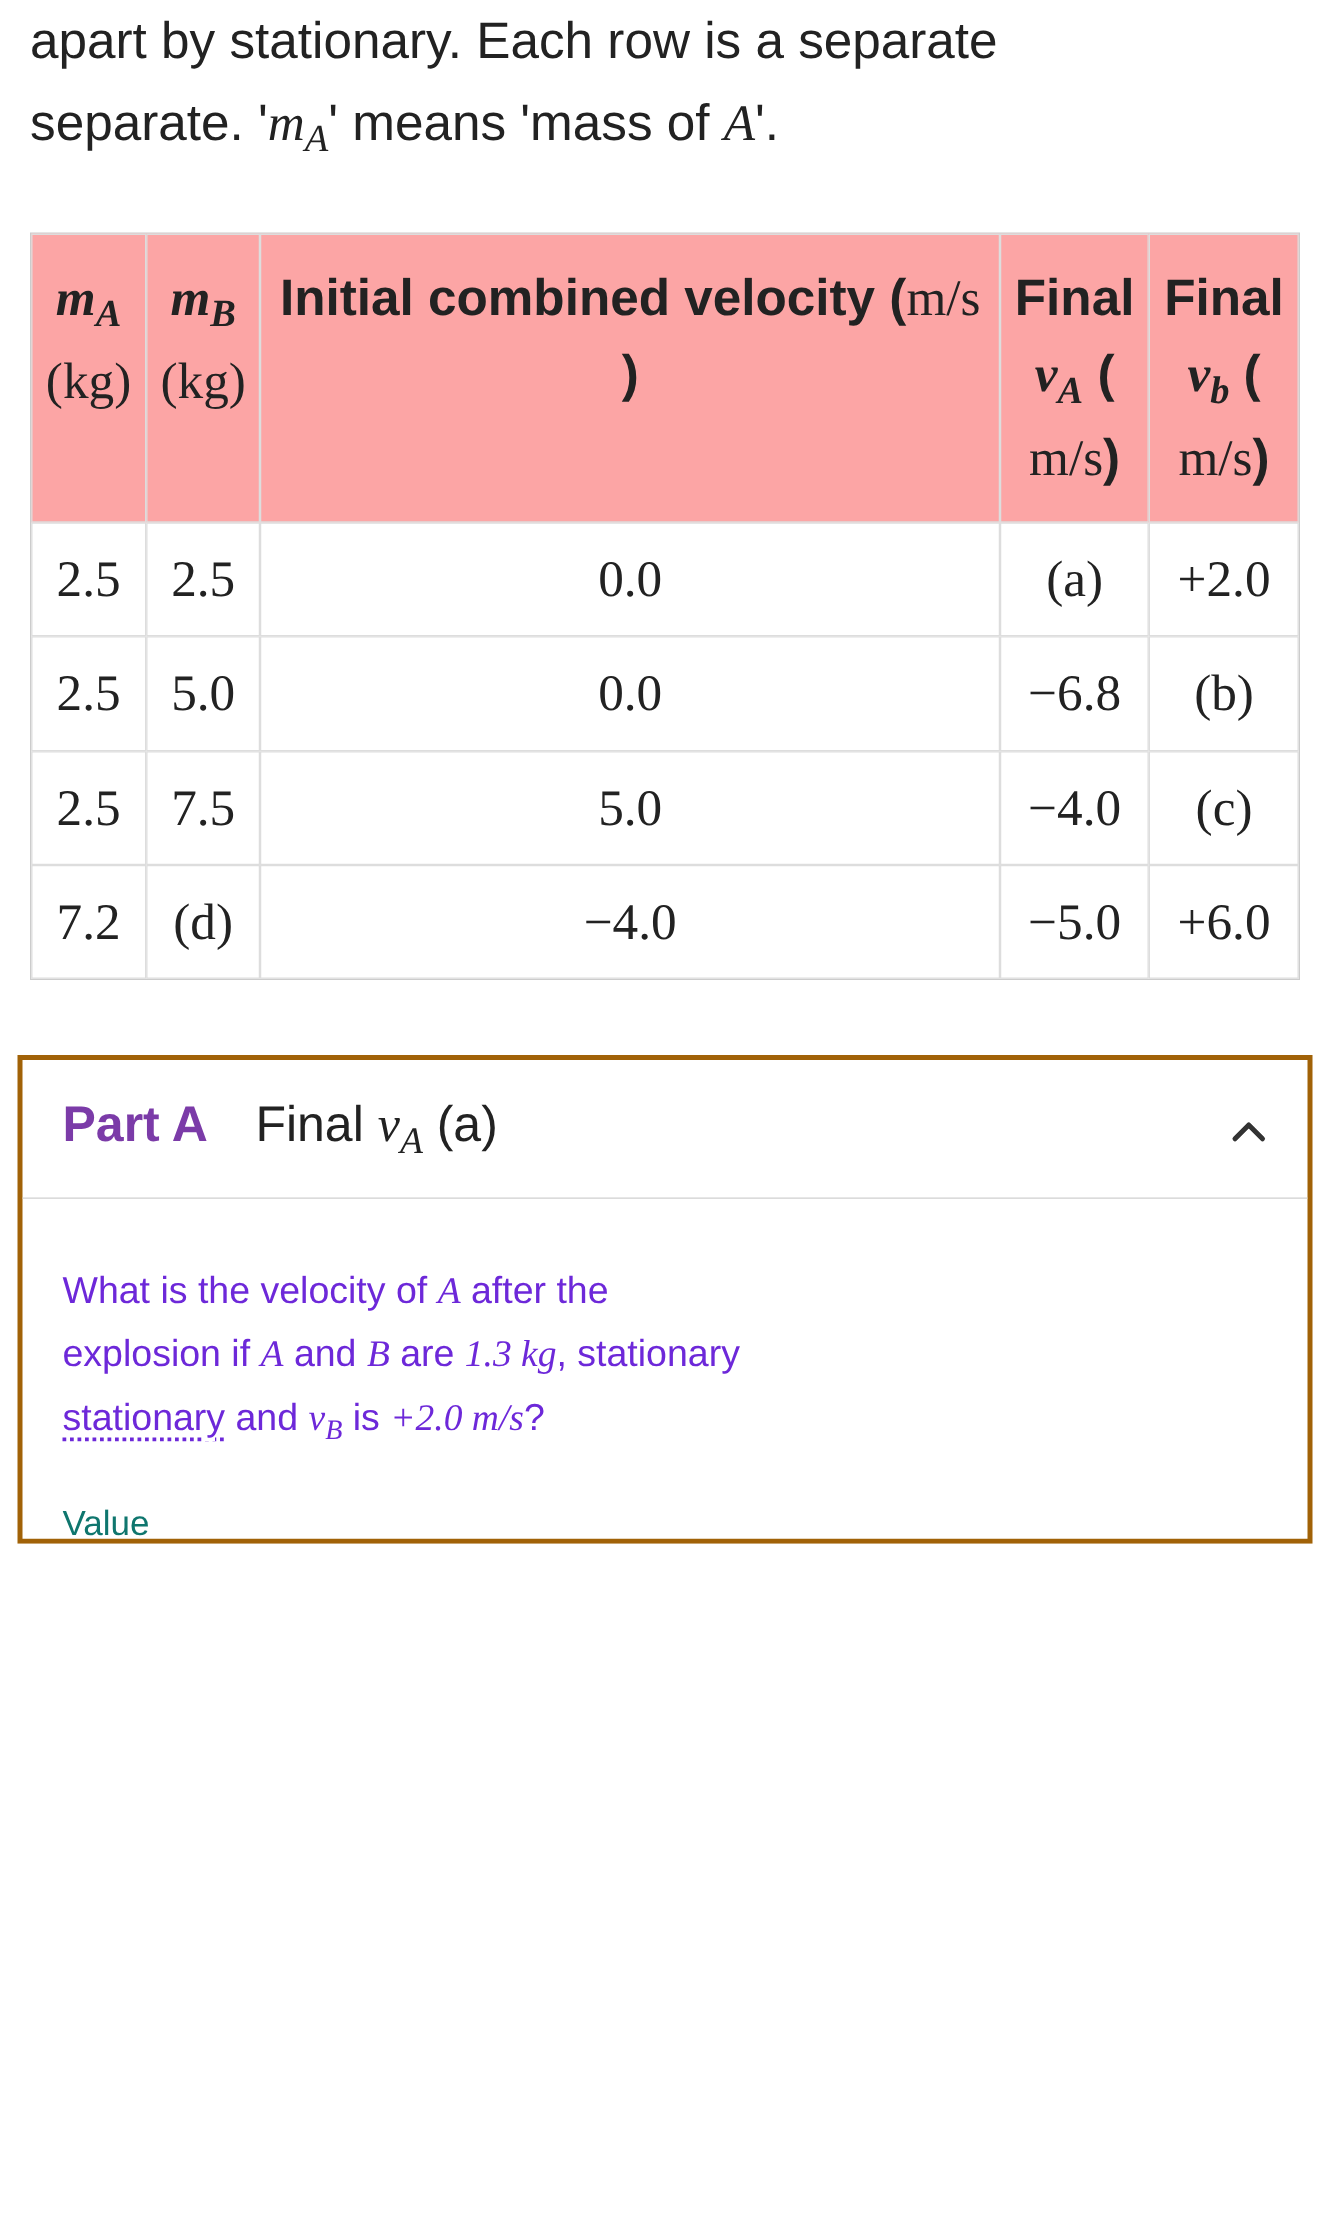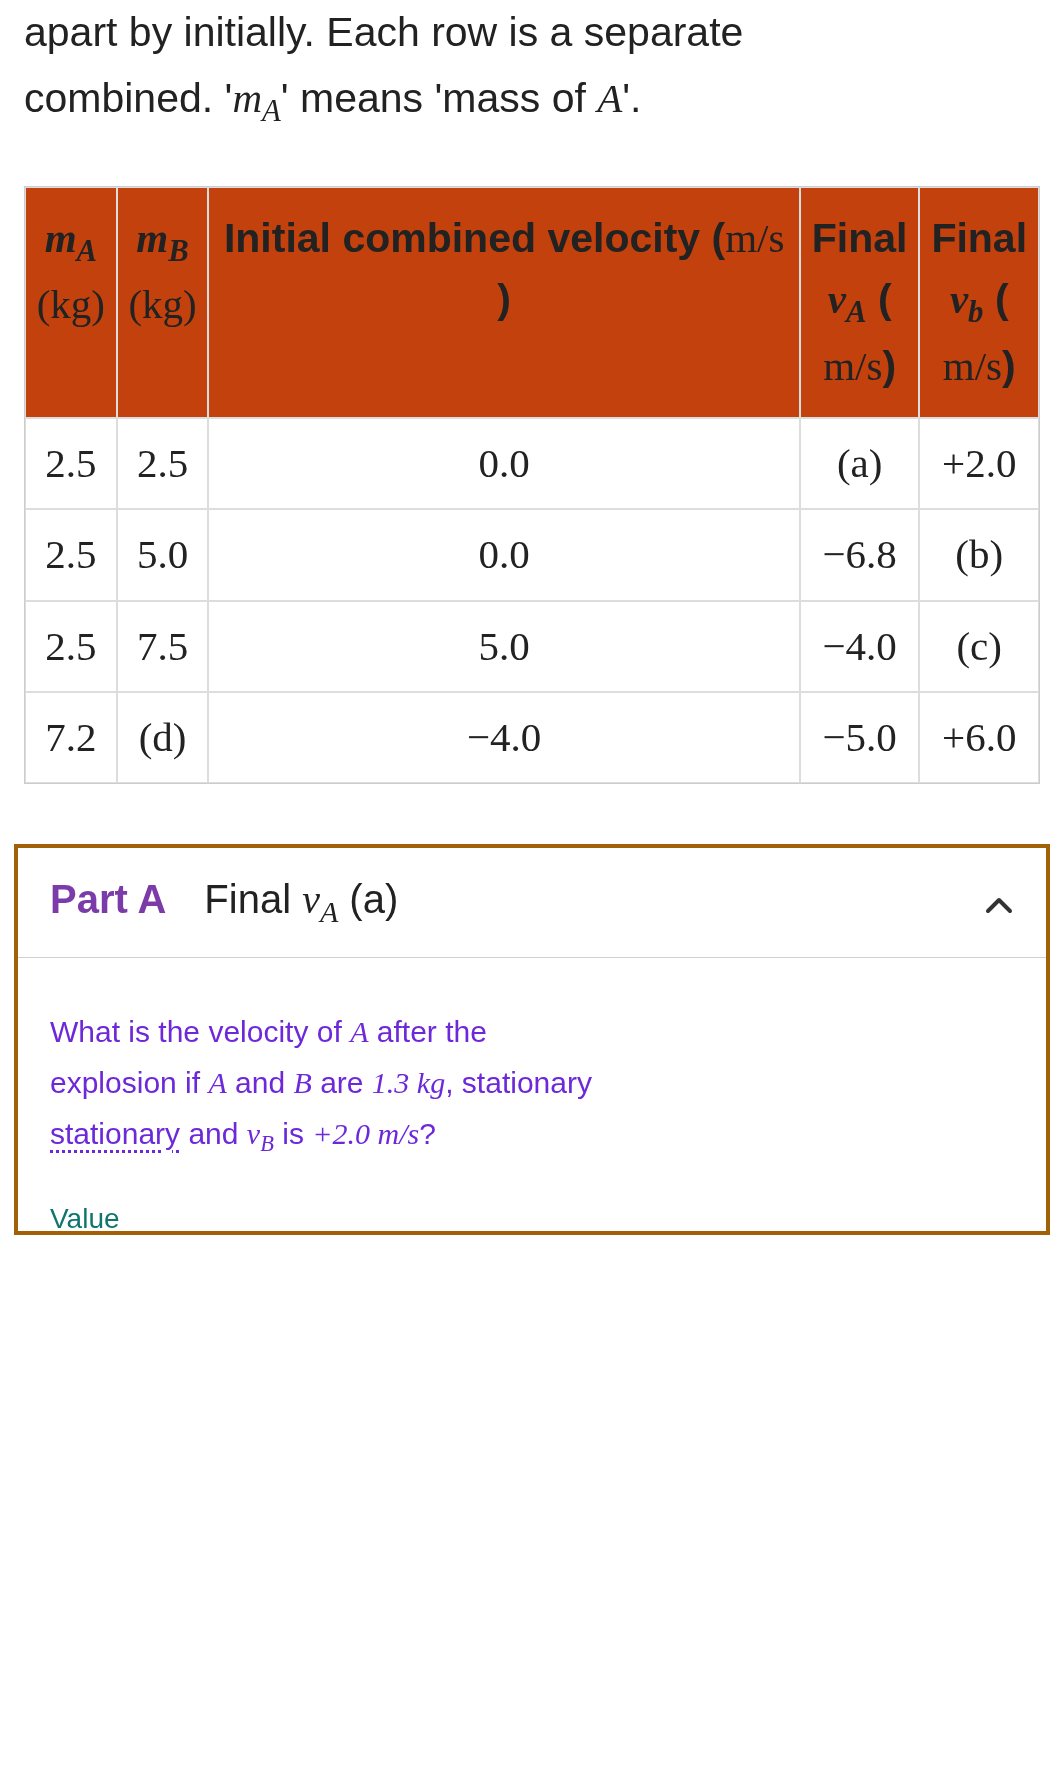--- a/index.html
+++ b/index.html
@@ -40,21 +40,21 @@
     th, td {
       border: 1px solid #ddd;
       padding: 20px 10px;
       text-align: center;
       font-size: 41px;
       vertical-align: top;
     }
     th {
       font-weight: bold;
       font-family: Arial, Helvetica, sans-serif;
-      background: #c2410c;
+      background: #fca5a5;
       vertical-align: top;
       line-height: 1.5;
     }
     th .header-var {
       font-family: Georgia, serif;
       font-style: italic;
     }
     th .header-unit {
       font-family: Georgia, serif;
       font-weight: normal;
@@ -124,22 +124,22 @@
       font-family: Arial, Helvetica, sans-serif;
       font-size: 28px;
       margin-top: 40px;
       color: #0f766e;
     }
   </style>
 </head>
 <body>
 
 <div class="intro-text">
-  <span>apart by initially. Each row is a separate</span><br>
-  <span>combined. '</span><span class="italic">m</span><span class="italic sub">A</span><span>' means 'mass of </span><span class="italic">A</span><span>'.</span>
+  <span>apart by stationary. Each row is a separate</span><br>
+  <span>separate. '</span><span class="italic">m</span><span class="italic sub">A</span><span>' means 'mass of </span><span class="italic">A</span><span>'.</span>
 </div>
 
 <table>
   <thead>
     <tr>
       <th>
         <span class="header-var">m</span><span class="header-var sub">A</span><br>
         <span class="header-unit">(kg)</span>
       </th>
       <th>

